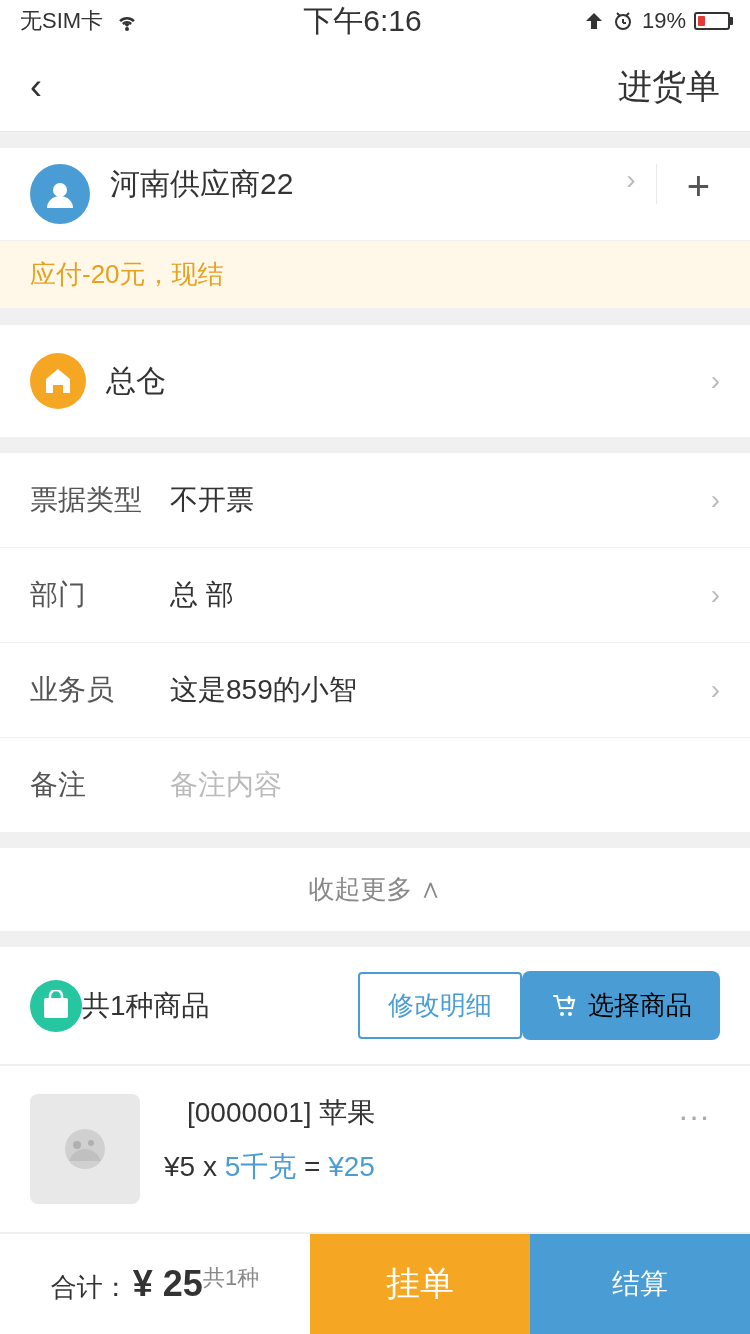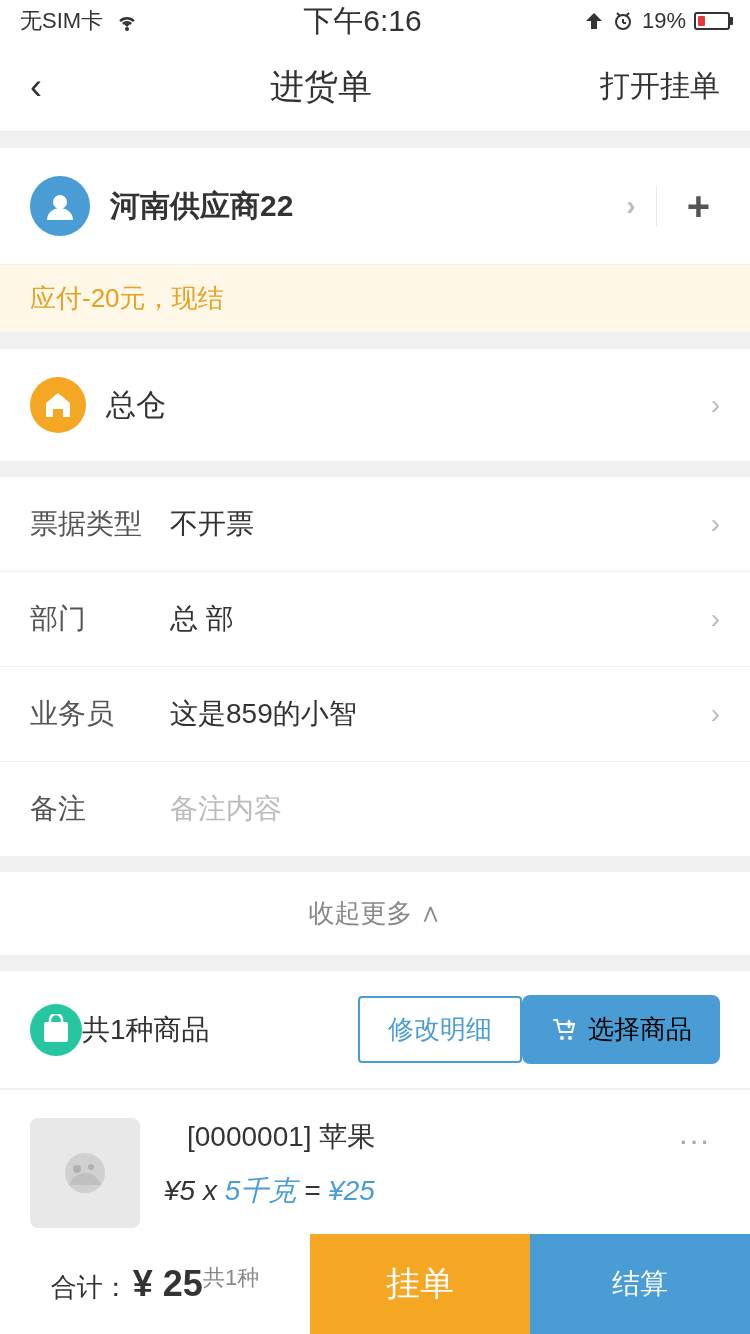--- a/index.html
+++ b/index.html
@@ -54,25 +54,23 @@
 
     
     .section {
       background: #fff;
       margin-bottom: 16px;
     }
 
     
     .supplier-row {
       display: flex;
-      align-items: center;
-      padding: 28px 30px;
+      padding: 16px 30px;
       background: #fff;
       border-bottom: 1px solid #f0f0f0;
-      font-weight: bold;
     }
     .supplier-avatar {
       width: 60px; height: 60px; border-radius: 50%;
       background: #4a9dd4; display: flex; align-items: center; justify-content: center;
       margin-right: 20px; flex-shrink: 0;
     }
     .supplier-avatar svg { width: 36px; height: 36px; }
     .supplier-name { flex: 1; font-size: 30px; color: #333; }
     .chevron { font-size: 28px; color: #bbb; margin-left: 10px; }
     .divider-v { width: 1px; height: 40px; background: #e8e8e8; margin: 0 20px; }
@@ -159,21 +157,21 @@
       margin-top: 2px;
     }
     .product-thumb {
       width: 110px; height: 110px; background: #e8e8e8;
       border-radius: 8px; margin-right: 24px; flex-shrink: 0;
       display: flex; align-items: center; justify-content: center;
       color: #aaa; font-size: 40px;
     }
     .product-info { flex: 1; }
     .product-name { font-size: 28px; color: #333; margin-bottom: 16px; margin-left: 23px; }
-    .product-price { font-size: 28px; color: #333; font-style: italic; }
+    .product-price { font-size: 28px; color: #333; }
     .product-price .highlight { color: #4a9dd4; }
     .product-more {
       color: #aaa; font-size: 32px; padding: 0 10px; cursor: pointer;
       display: flex; align-items: flex-start; padding-top: 4px;
     }
 
     
     .bottom-bar {
       position: fixed;
       bottom: 0;
@@ -235,21 +233,20 @@
     <div class="battery-icon">
       <div class="battery-fill"></div>
       <div class="battery-cap"></div>
     </div>
   </div>
 </div>
 
 <div class="nav-bar">
   <span class="nav-back">‹</span>
   <span class="nav-title">进货单</span>
-  <span class="nav-action">打开挂单</span>
 </div>
 
 <div style="height:16px; background:#f0f0f0;"></div>
 
 <div class="section">
   <div class="supplier-row">
     <div class="supplier-avatar">
       <svg viewBox="0 0 36 36" fill="none">
         <circle cx="18" cy="14" r="7" fill="white"></circle>
         <path d="M5 32c0-7 5.8-12 13-12s13 5 13 12" fill="white"></path>

